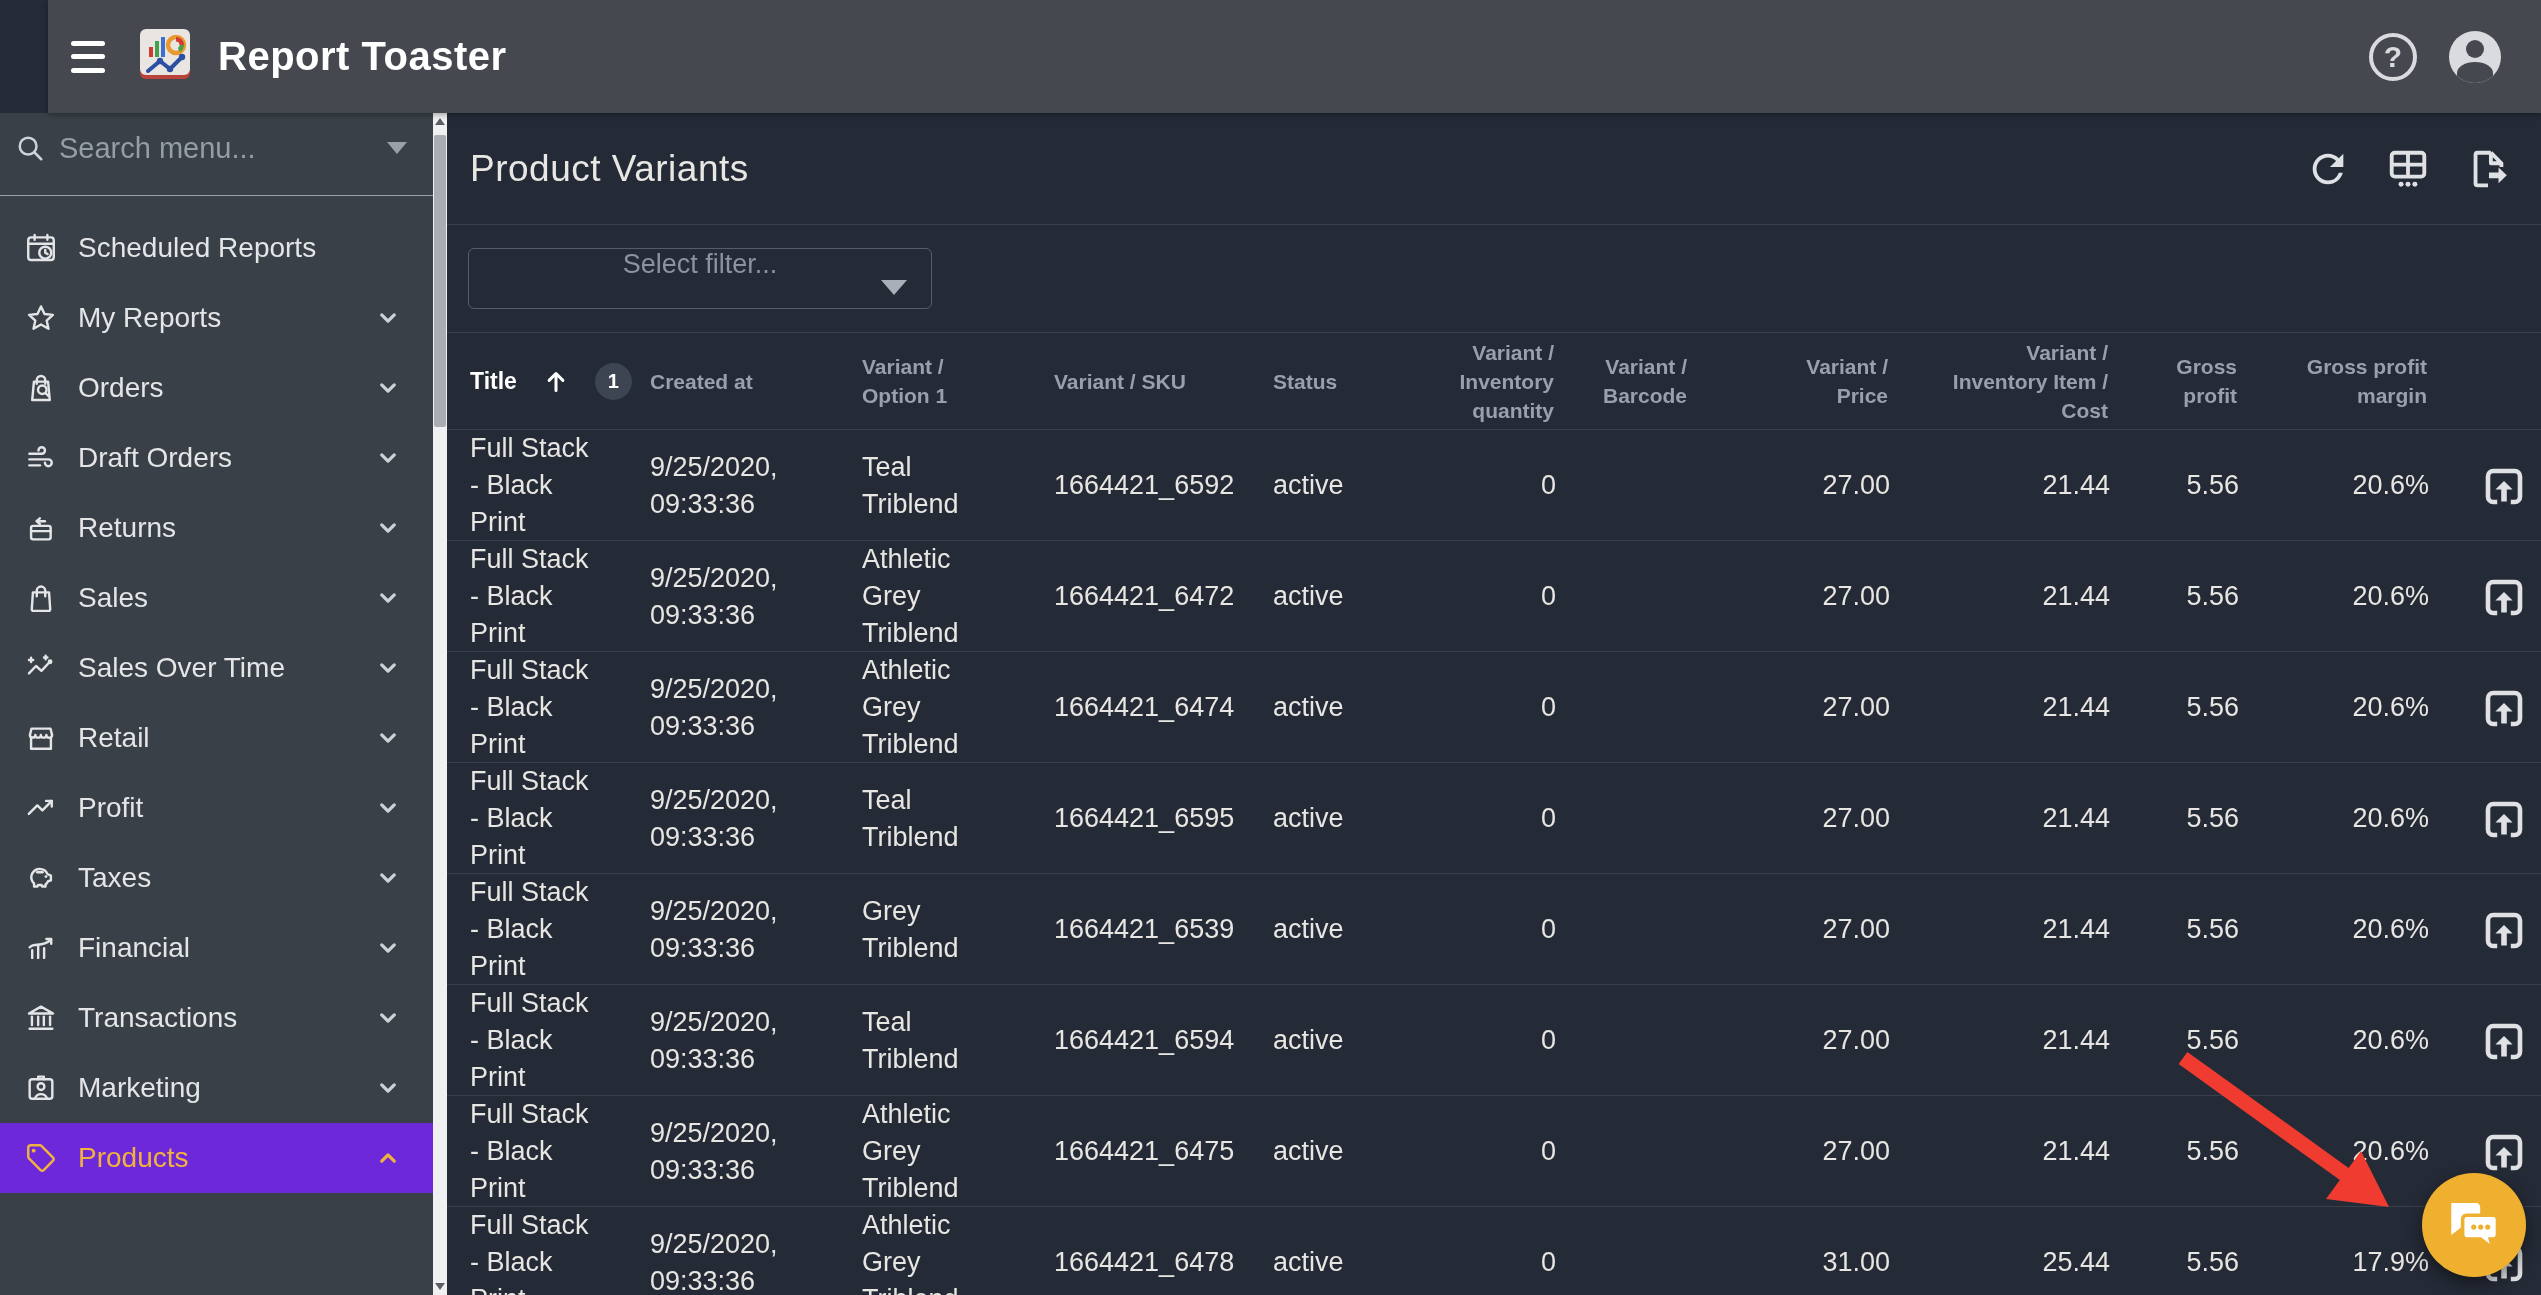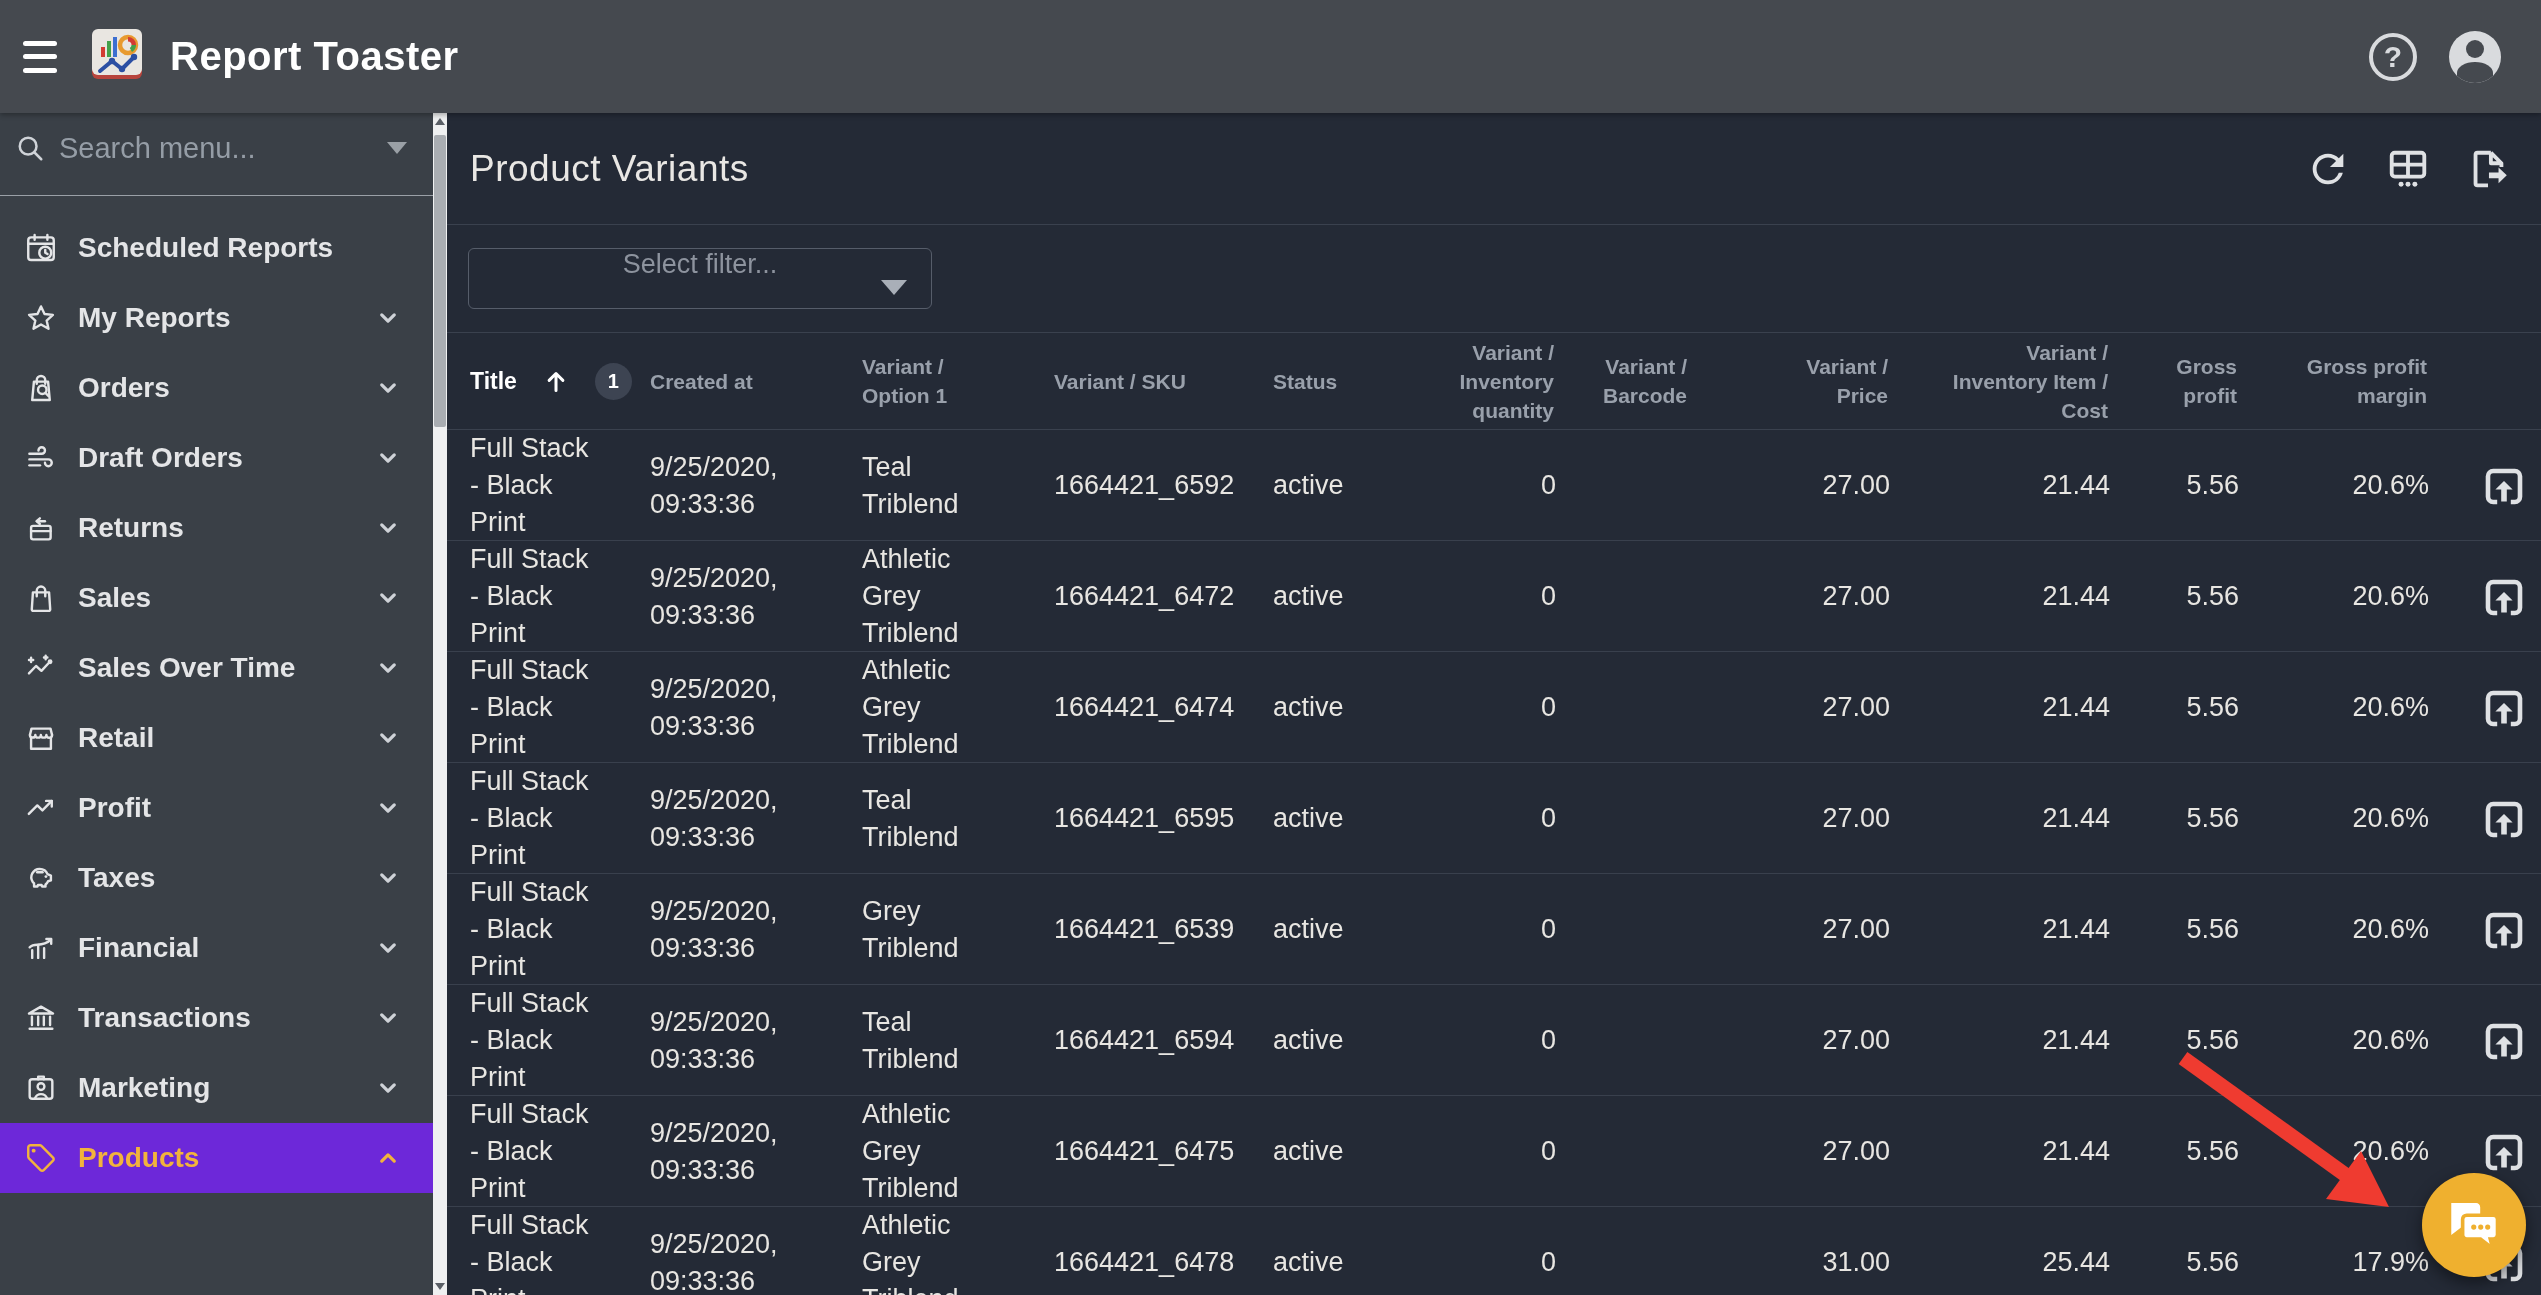--- a/index.html
+++ b/index.html
@@ -1,21 +1,21 @@
 <!DOCTYPE html>
 <html><head>
 <meta charset="utf-8">
 <style>
   * { margin:0; padding:0; box-sizing:border-box; }
   html,body { width:2541px; height:1295px; overflow:hidden; }
   body { font-family:"Liberation Sans", sans-serif; background:#242a36; color:#e8e6e2; position:relative; }
 
   
   .appbar { height:113px; background:#45494f; display:flex; align-items:center; padding:0 40px 0 16px;
-            box-shadow:0 2px 5px rgba(0,0,0,.3); position:relative; z-index:5; }
+            box-shadow:0 2px 5px rgba(0,0,0,.3); position:relative; z-index:5;margin-left:48px; }
   .hamburger { width:48px; height:40px; display:flex; flex-direction:column; justify-content:space-between; padding:4px 7px; cursor:pointer; }
   .hamburger span { display:block; height:5px; border-radius:3px; background:#fff; }
   .logo { width:54px; height:56px; margin-left:26px; }
   .app-title { color:#fff; font-size:40px; font-weight:bold; margin-left:26px; letter-spacing:.5px; }
   .appbar-right { margin-left:auto; display:flex; align-items:center; gap:32px; }
   .help-icon { width:48px; height:48px; border:4.5px solid #d9dbde; border-radius:50%; color:#d9dbde;
                font-size:30px; font-weight:bold; display:flex; align-items:center; justify-content:center; }
   .account-icon { width:52px; height:52px; background:#d9dbde; border-radius:50%; position:relative; overflow:hidden; }
   .account-icon .head { position:absolute; left:17px; top:9px; width:18px; height:18px; border-radius:50%; background:#45494f; }
   .account-icon .body { position:absolute; left:8px; top:31px; width:36px; height:22px; border-radius:50% 50% 4px 4px; background:#45494f; }
@@ -26,21 +26,21 @@
   
   .sidebar { width:433px; background:#3a4047; display:flex; flex-direction:column; overflow:hidden; }
   .search-row { height:83px; display:flex; align-items:center; padding:0 26px 12px 15px; border-bottom:1px solid #9aa0a7; }
   .search-row svg { flex:0 0 auto; }
   .search-input { flex:1; background:transparent; border:none; outline:none; font-family:"Liberation Sans",sans-serif;
                   font-size:29px; color:#c9ced4; margin-left:14px; min-width:0; }
   .search-input::placeholder { color:#959da6; opacity:1; }
   .search-caret { width:0; height:0; border-left:10px solid transparent; border-right:10px solid transparent;
                   border-top:12px solid #9aa0a6; margin-left:12px; }
   .menu { padding-top:17px; flex:1; }
-  .menu-item { height:70px; display:flex; align-items:center; padding:0 30px 0 24px; cursor:pointer; color:#e4e5e7;font-weight:bold; }
+  .menu-item { height:70px; display:flex; align-items:center; padding:0 30px 0 24px; cursor:pointer; color:#e4e5e7; }
   .menu-item .mi-icon { width:34px; height:34px; flex:0 0 auto; }
   .menu-item .mi-label { font-size:28px; margin-left:20px; white-space:nowrap; }
   .menu-item .mi-chevron { margin-left:auto; width:30px; height:30px; color:#ced2d7; }
   .menu-item.active { background:#6d28d9; color:#f2b33c; }
   .menu-item.active .mi-chevron { color:#f2b33c; }
   svg .st { fill:none; stroke:currentColor; stroke-width:1.7; stroke-linecap:round; stroke-linejoin:round; }
   svg .fl { fill:currentColor; stroke:none; }
 
   
   .side-scroll { width:14px; background:#eff0f1; position:relative; flex:0 0 auto; }

